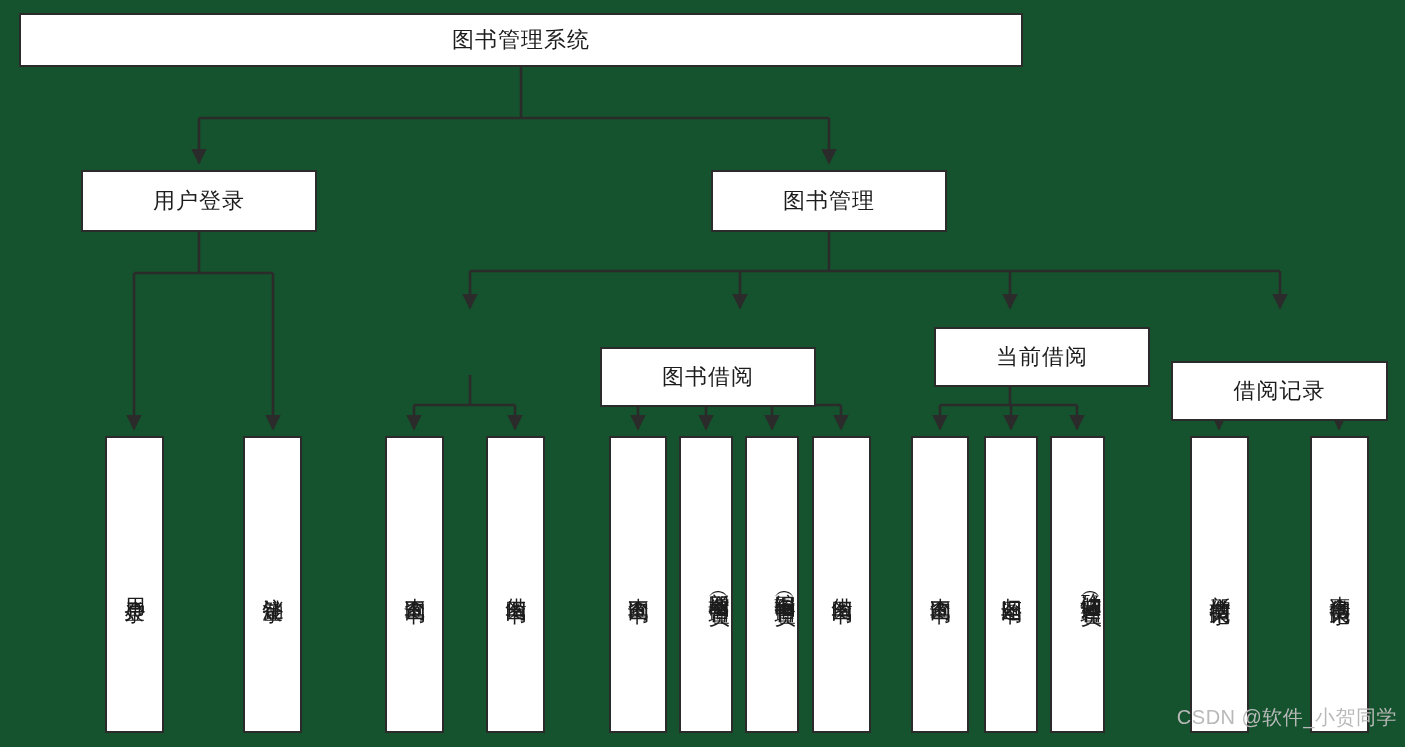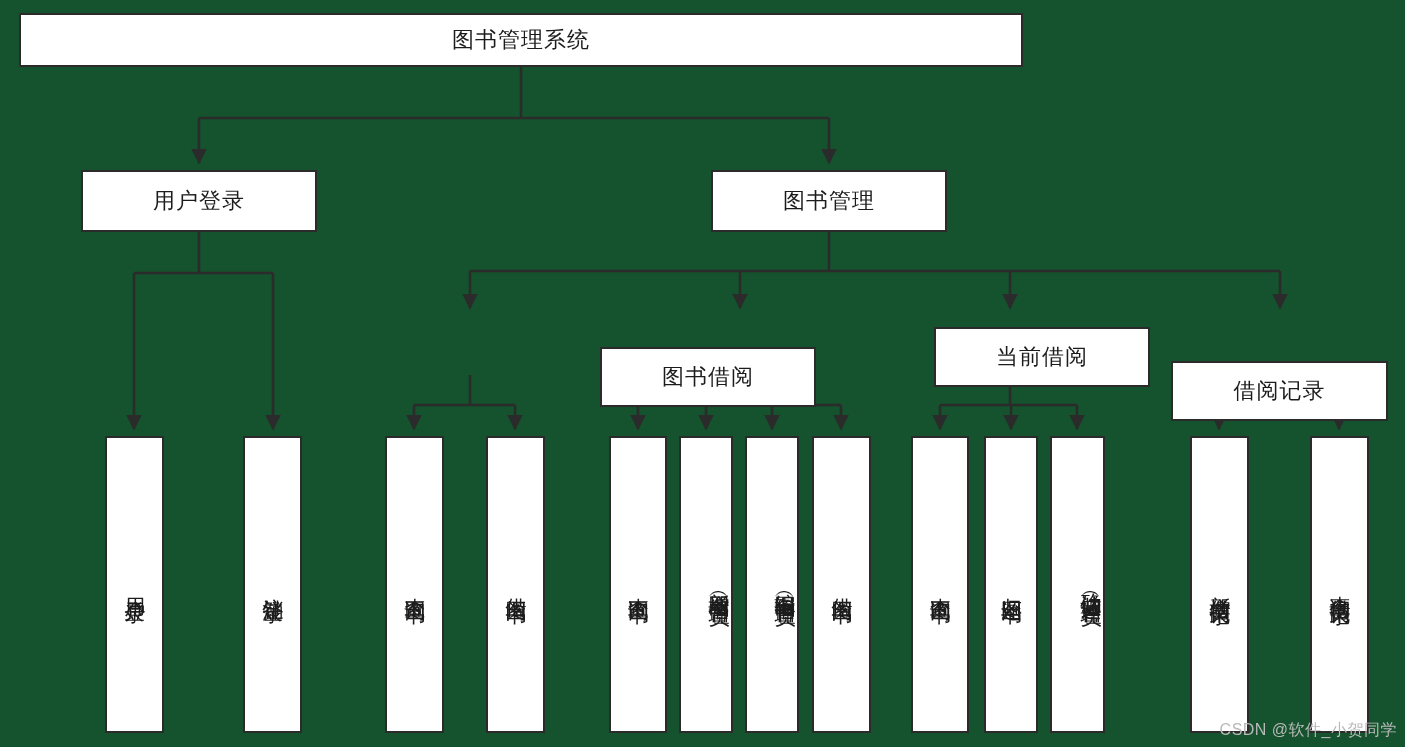--- a/index.html
+++ b/index.html
@@ -9,21 +9,21 @@
   svg.wires{position:absolute;left:0;top:0;width:1405px;height:747px;}
   .node{position:absolute;box-sizing:border-box;background:#ffffff;
         border:2px solid #2b2b2b;display:flex;align-items:center;
         justify-content:center;color:#1c1c1c;}
   .node.h{font-size:22px;letter-spacing:1px;}
   .node.root{font-size:22px;}
   .node.v{writing-mode:vertical-rl;text-orientation:upright;
           font-size:21px;line-height:1.18;letter-spacing:2px;
           padding:6px 0;align-items:flex-start;justify-content:center;}
   .node.v.mid{align-items:center;}
-  .watermark{position:absolute;right:8px;bottom:6px;font-size:16px;
+  .watermark{position:absolute;right:8px;bottom:16px;font-size:20px;
              color:#b9b9b9;white-space:nowrap;letter-spacing:.5px;margin-left:32px;}
 </style>
 </head>
 <body>
 
 <div id="diagram-root">
 
   <svg class="wires" viewBox="0 0 1405 747" xmlns="http://www.w3.org/2000/svg">
     <defs>
       <marker id="arrow" viewBox="0 0 10 10" refX="9" refY="5" markerWidth="6" markerHeight="6" orient="auto-start-reverse">

